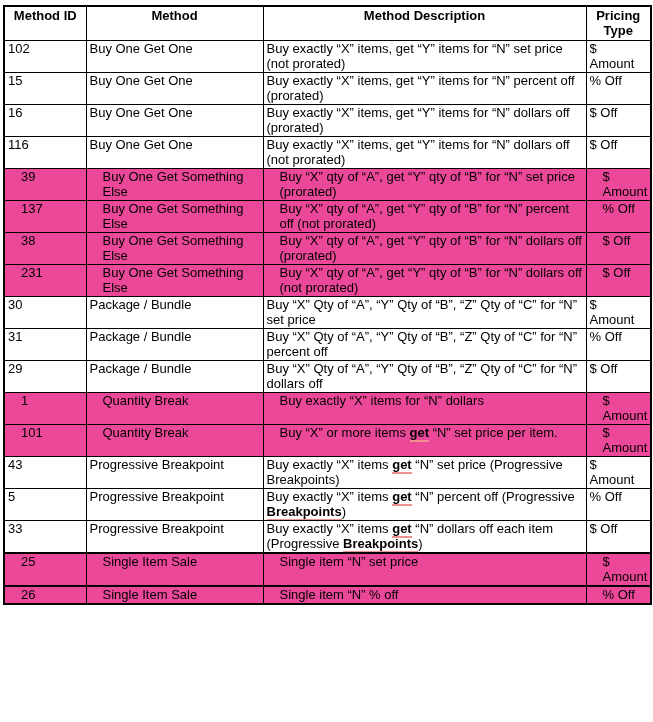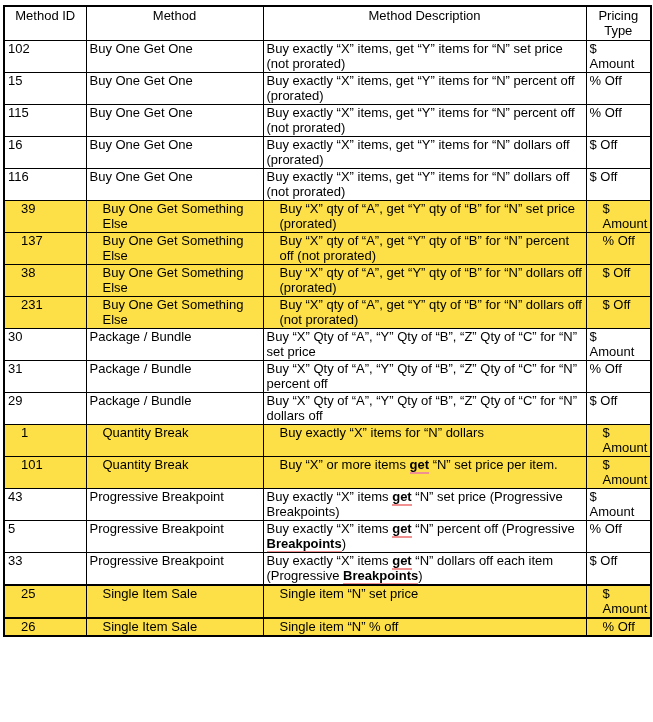--- a/index.html
+++ b/index.html
@@ -27,27 +27,27 @@
   th, td {
     border: 1px solid #000;
     font-size: 13px;
     line-height: 15px;
     vertical-align: top;
     padding: 0 3px 1px 3px;
     color: #000;
     overflow: hidden;
   }
   th {
-    font-weight: normal;
+    font-weight: bold;
     text-align: center;
     height: 31px;
     padding-top: 1px;
   }
   td { text-align: left; }
-  tr.shaded td { background: #fde047; padding-left: 16px; }
+  tr.shaded td { background: #ec4899; padding-left: 16px; }
   tr.thick td { border-top-width: 2px; }
   td.pricing { white-space: pre-line; }
   .sp {
     border-bottom: 2px solid #f09090;
     padding-bottom: 0px;
     font-weight: bold;
   }
 </style>
 </head>
 <body>
@@ -73,26 +73,20 @@
           <td class="id">102</td>
           <td class="method">Buy One Get One</td>
           <td class="desc">Buy exactly “X” items, get “Y” items for “N” set price (not prorated)</td>
           <td class="pricing pricing-cell">$
 Amount</td>
         </tr>
         <tr>
           <td class="id">15</td>
           <td class="method">Buy One Get One</td>
           <td class="desc">Buy exactly “X” items, get “Y” items for “N” percent off (prorated)</td>
-          <td class="pricing pricing-cell">% Off</td>
-        </tr>
-        <tr>
-          <td class="id">115</td>
-          <td class="method">Buy One Get One</td>
-          <td class="desc">Buy exactly “X” items, get “Y” items for “N” percent off (not prorated)</td>
           <td class="pricing pricing-cell">% Off</td>
         </tr>
         <tr>
           <td class="id">16</td>
           <td class="method">Buy One Get One</td>
           <td class="desc">Buy exactly “X” items, get “Y” items for “N” dollars off (prorated)</td>
           <td class="pricing pricing-cell">$ Off</td>
         </tr>
         <tr>
           <td class="id">116</td>

